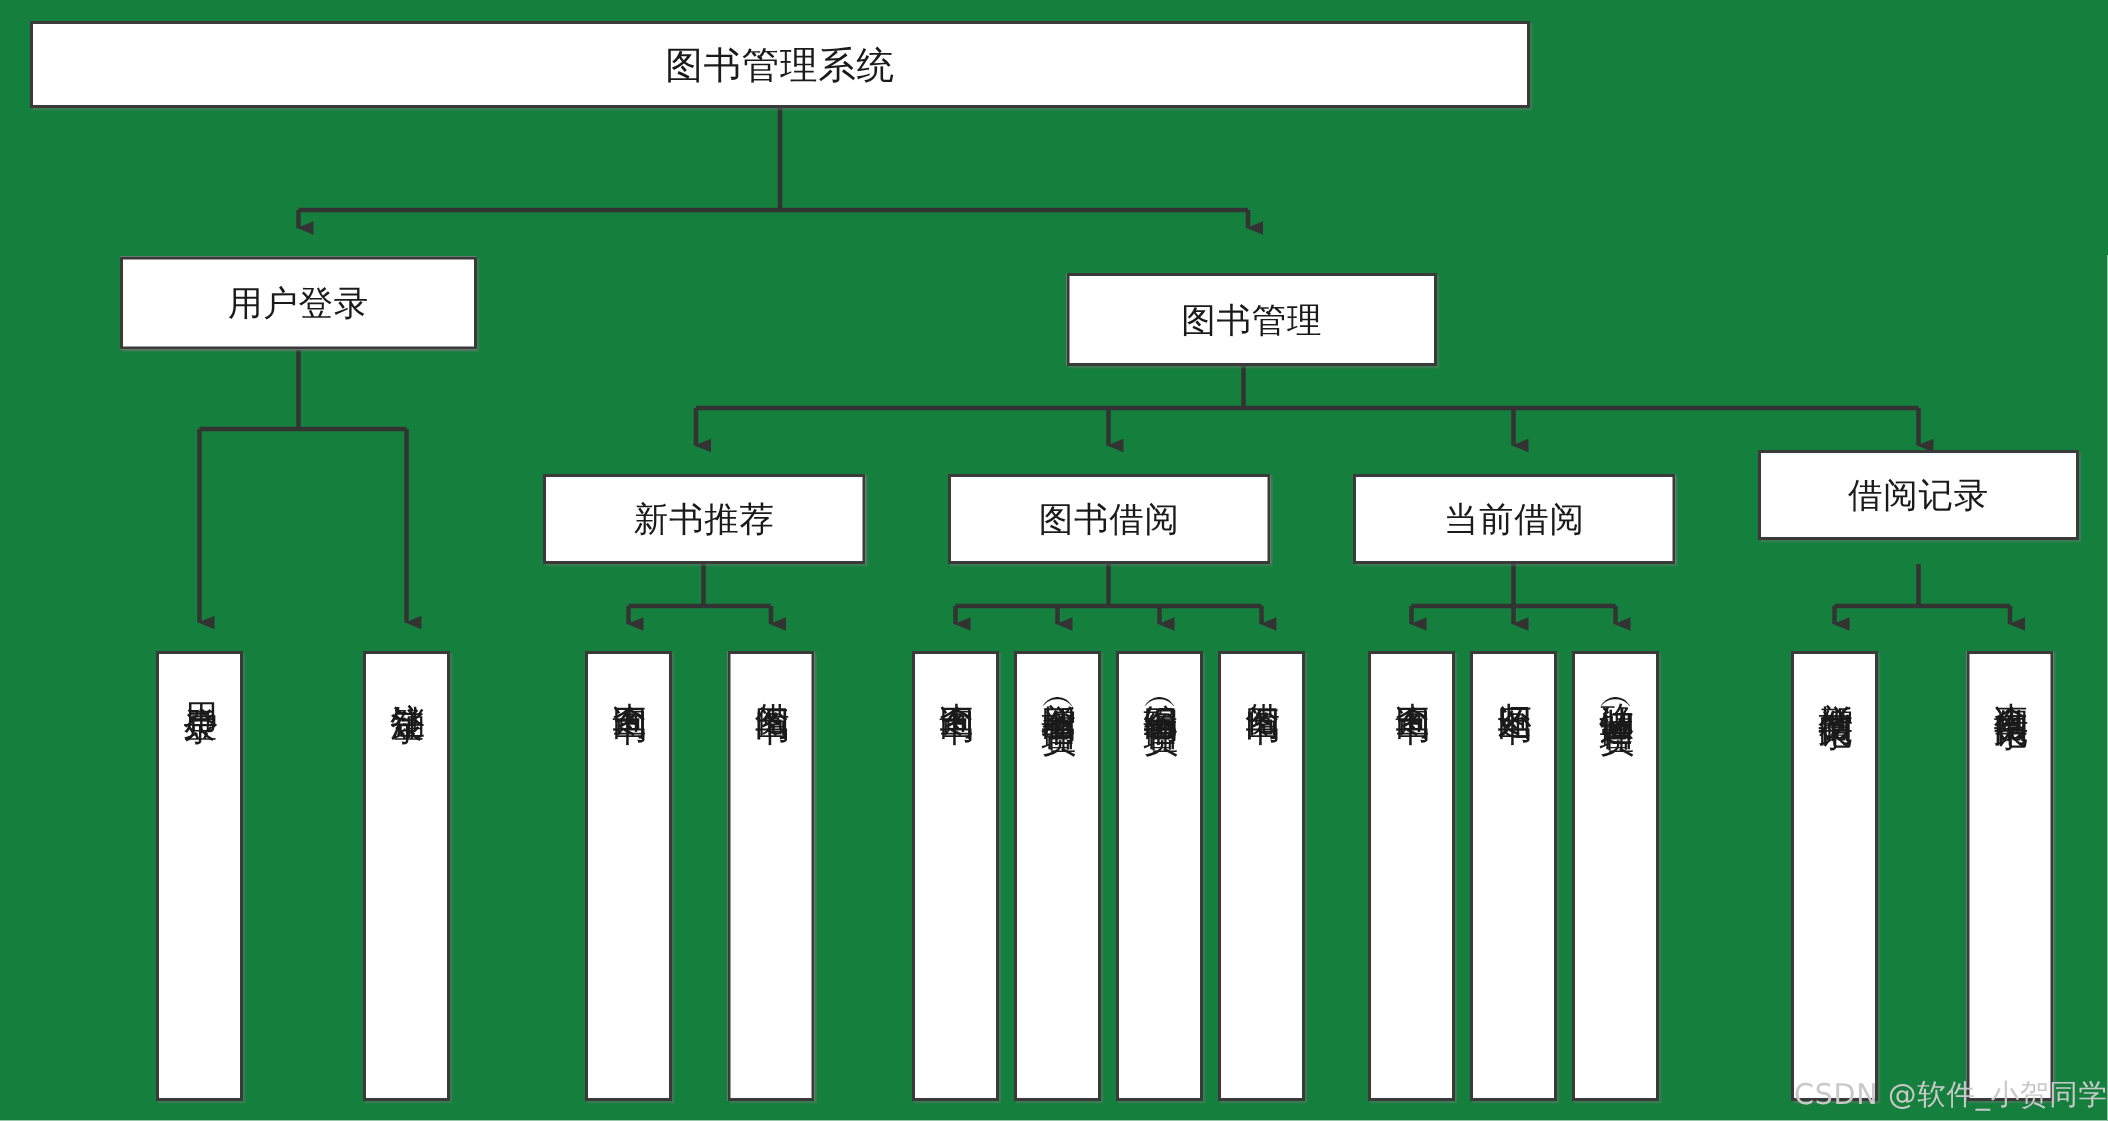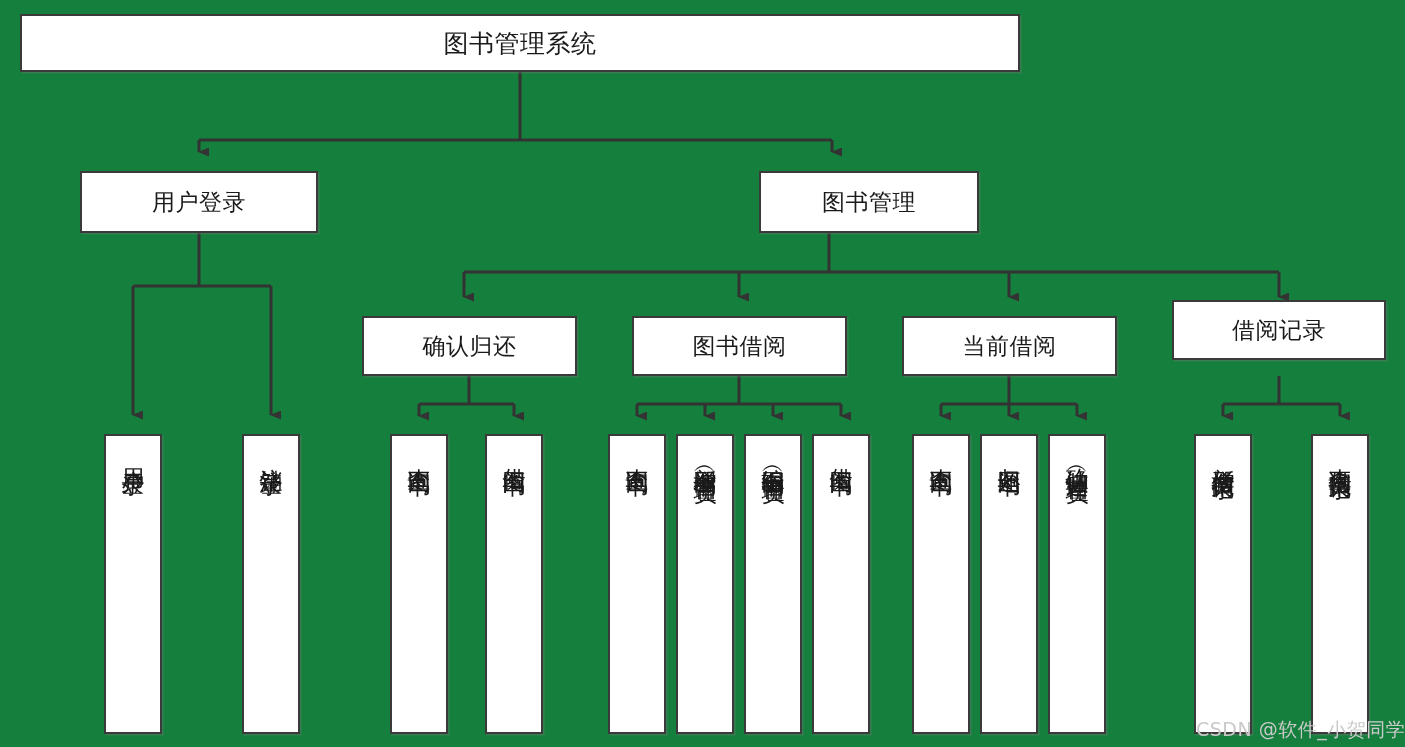--- a/index.html
+++ b/index.html
@@ -128,26 +128,26 @@
   </svg>
 
   <div class="node lvl-root" style="left:20px; top:14px; width:1000px; height:58px;">
     <span class="node-label">图书管理系统</span>
   </div>
 
   <div class="node lvl-1" style="left:80px; top:171px; width:238px; height:62px;">
     <span class="node-label">用户登录</span>
   </div>
 
-  <div class="node lvl-1" style="left:711px; top:171px; width:220px; height:62px;margin-left:48px;">
+  <div class="node lvl-1" style="left:711px; top:182px; width:247px; height:62px;">
     <span class="node-label">图书管理</span>
   </div>
 
   <div class="node lvl-2" style="left:362px; top:316px; width:215px; height:60px;">
-    <span class="node-label">确认归还</span>
+    <span class="node-label">新书推荐</span>
   </div>
 
   <div class="node lvl-2" style="left:902px; top:316px; width:215px; height:60px;">
     <span class="node-label">当前借阅</span>
   </div>
 
   <div class="node lvl-2" style="left:632px; top:316px; width:215px; height:60px;">
     <span class="node-label">图书借阅</span>
   </div>
 

